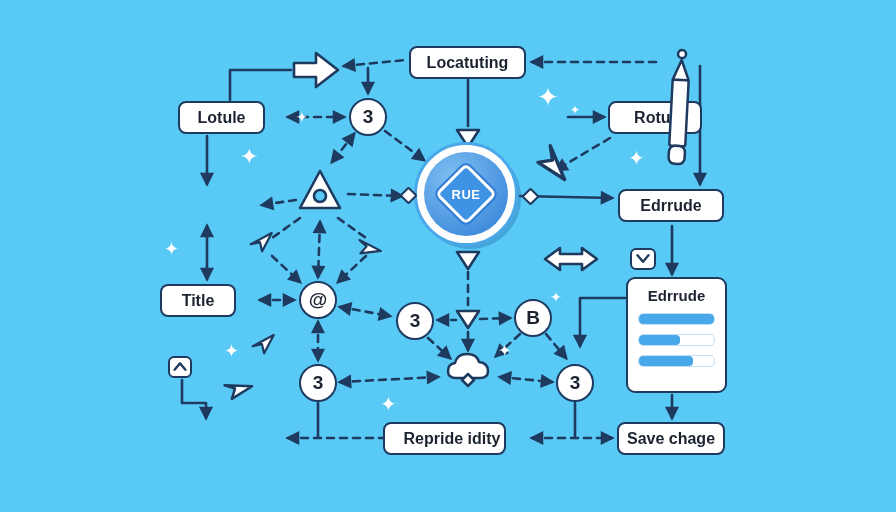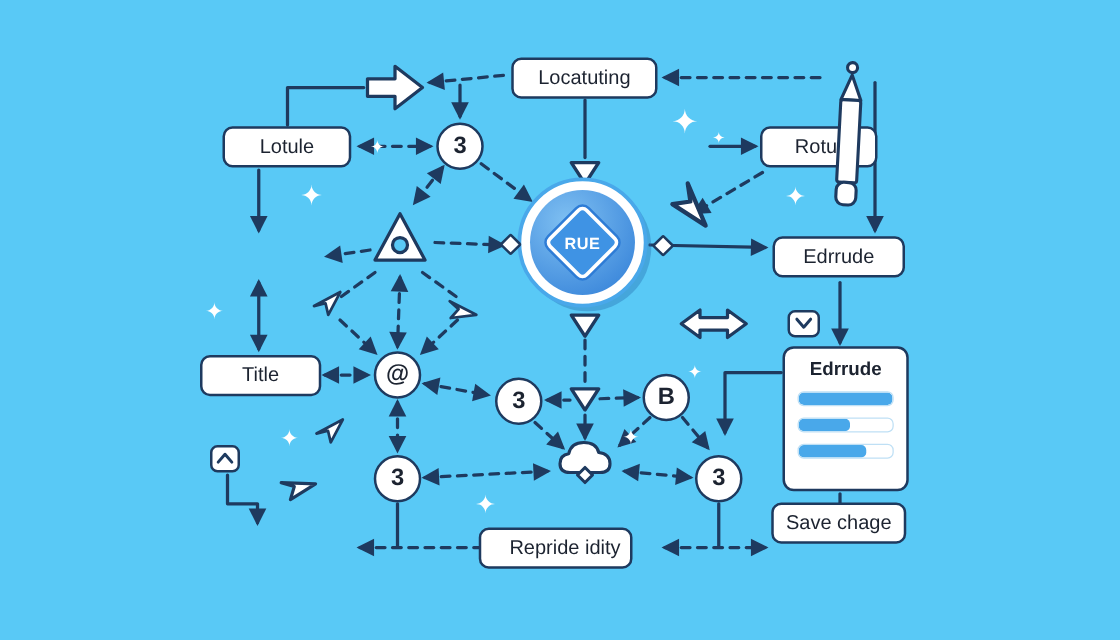--- a/index.html
+++ b/index.html
@@ -8,21 +8,21 @@
     width:896px;height:512px;
     background:#59c9f6;
     overflow:hidden;
     font-family:"Liberation Sans", sans-serif;
   }
   svg.wires{position:absolute;left:0;top:0;z-index:1;}
   .node{
     position:absolute;height:33px;
     background:#fff;border:2.5px solid #1e3a5f;border-radius:8px;
     display:flex;align-items:center;justify-content:center;
-    font-weight:400;font-size:16px;color:#1c2330;
+    font-weight:700;font-size:16px;color:#1c2330;
     box-sizing:border-box;z-index:2;white-space:nowrap;
   }
   .badge{
     position:absolute;width:38px;height:38px;border-radius:50%;
     background:#fff;border:2.5px solid #1e3a5f;box-sizing:border-box;
     display:flex;align-items:center;justify-content:center;
     font-weight:700;font-size:19px;color:#1c2330;z-index:2;
   }
   .center-ring{
     position:absolute;left:414px;top:142px;width:104px;height:104px;
@@ -126,39 +126,39 @@
     </g>
     <g stroke="#1e3a5f" stroke-width="2.6" fill="#ffffff" stroke-linejoin="round">
       <polygon points="294,63 316,63 316,53 338,70 316,87 316,77 294,77"></polygon>
       <polygon points="545,259 560,248 560,254 582,254 582,248 597,259 582,270 582,264 560,264 560,270"></polygon>
       <polygon points="457,130 479,130 468,147"></polygon>
       <polygon points="457,252 479,252 468,269"></polygon>
       <polygon points="457,311 479,311 468,328"></polygon>
     </g>
   </svg>
 
-  <div class="node" style="left:178px;top:101px;width:103px;">
+  <div class="node" style="left:178px;top:101px;width:87px;">
       <span>Lotule</span>
     </div>
   <div class="node" style="left:409px;top:46px;width:117px;">
       <span>Locatuting</span>
     </div>
   <div class="node" style="left:608px;top:101px;width:94px;">
       <span>Rotut</span>
     </div>
   <div class="node" style="left:618px;top:189px;width:106px;">
       <span>Edrrude</span>
     </div>
-  <div class="node" style="left:160px;top:284px;width:97px;">
+  <div class="node" style="left:160px;top:284px;width:76px;">
       <span>Title</span>
     </div>
   <div class="node" style="left:383px;top:422px;width:123px;padding-left:15px;">
       <span>Repride idity</span>
     </div>
-  <div class="node" style="left:617px;top:402px;width:108px;">
+  <div class="node" style="left:617px;top:422px;width:108px;">
       <span>Save chage</span>
     </div>
 
   <div class="center-ring">
     <div class="center-inner">
       <div class="center-diamond">
         <span>RUE</span>
       </div>
     </div>
   </div>

